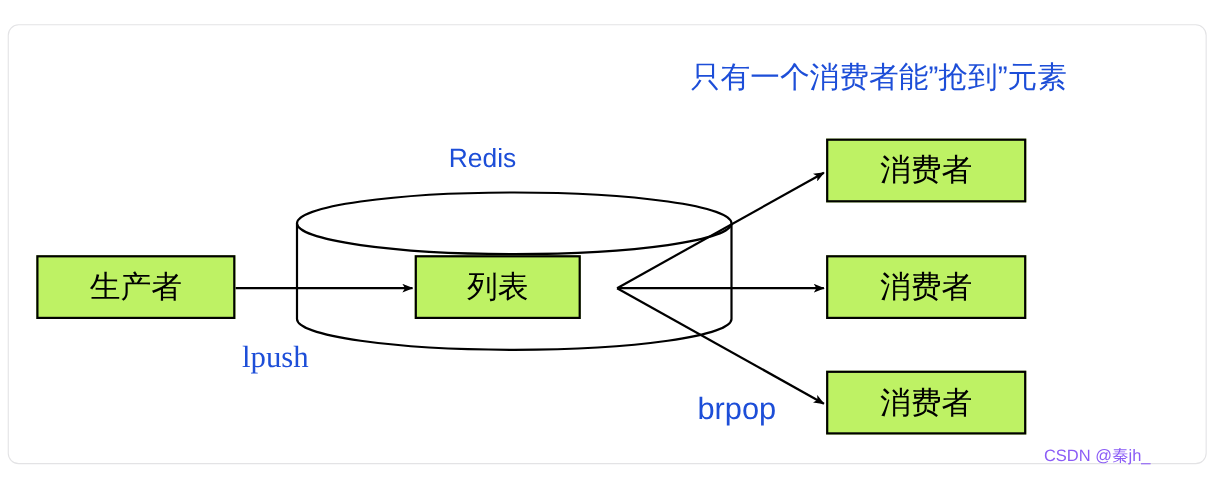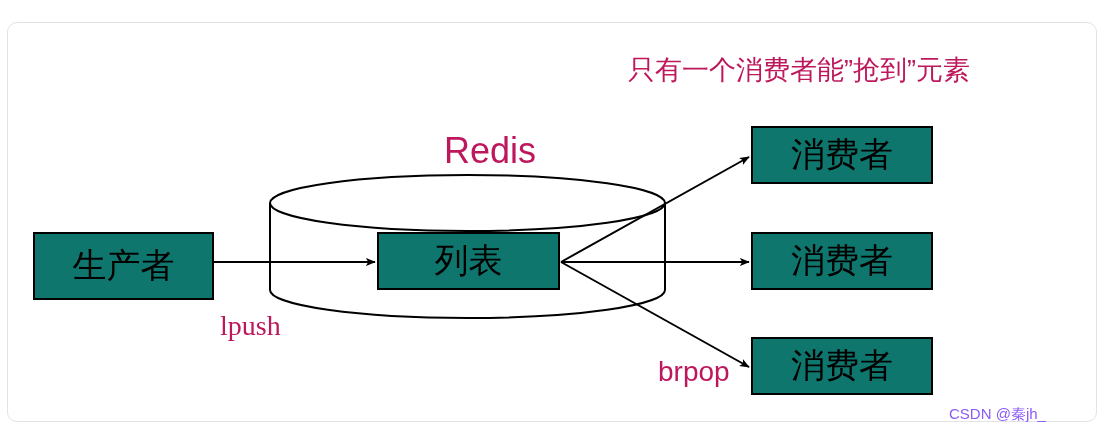--- a/index.html
+++ b/index.html
@@ -32,70 +32,69 @@
     top: 22px;
     width: 1090px;
     height: 400px;
     box-sizing: border-box;
     border: 1px solid #e3e3e5;
     border-radius: 10px;
     background: #ffffff;
   }
   .txt {
     position: absolute;
-    color: #be185d;
+    color: #1d4ed8;
     white-space: nowrap;
     line-height: 1;
   }
   .title-note {
     left: 628px;
     top: 57px;
     font-size: 27px;
     letter-spacing: 0px;
   }
   .redis-label {
-    left: 444px;
+    left: 408px;
     top: 133px;
-    font-size: 36px;
+    font-size: 24px;
     text-align: right;
   }
   .lpush-label {
     left: 220px;
     top: 312px;
     font-size: 28px;
     font-family: Liberation Serif, serif;
   }
   .brpop-label {
     left: 634px;
     top: 358px;
     font-size: 28px;
-    margin-left: 24px;
   }
   .node-box {
     position: absolute;
     box-sizing: border-box;
     border: 2px solid #000000;
-    background: #0f766e;
+    background: #bef264;
     display: flex;
     align-items: center;
     justify-content: center;
-    font-size: 34px;
+    font-size: 28px;
     color: #000000;
     z-index: 3;
   }
   .producer-box {
     left: 33px;
     top: 232px;
     width: 181px;
-    height: 68px;
+    height: 58px;
   }
   .list-box {
     left: 377px;
     top: 232px;
-    width: 183px;
+    width: 151px;
     height: 58px;
   }
   .consumer-box-1 {
     left: 751px;
     top: 126px;
     width: 182px;
     height: 58px;
   }
   .consumer-box-2 {
     left: 751px;

